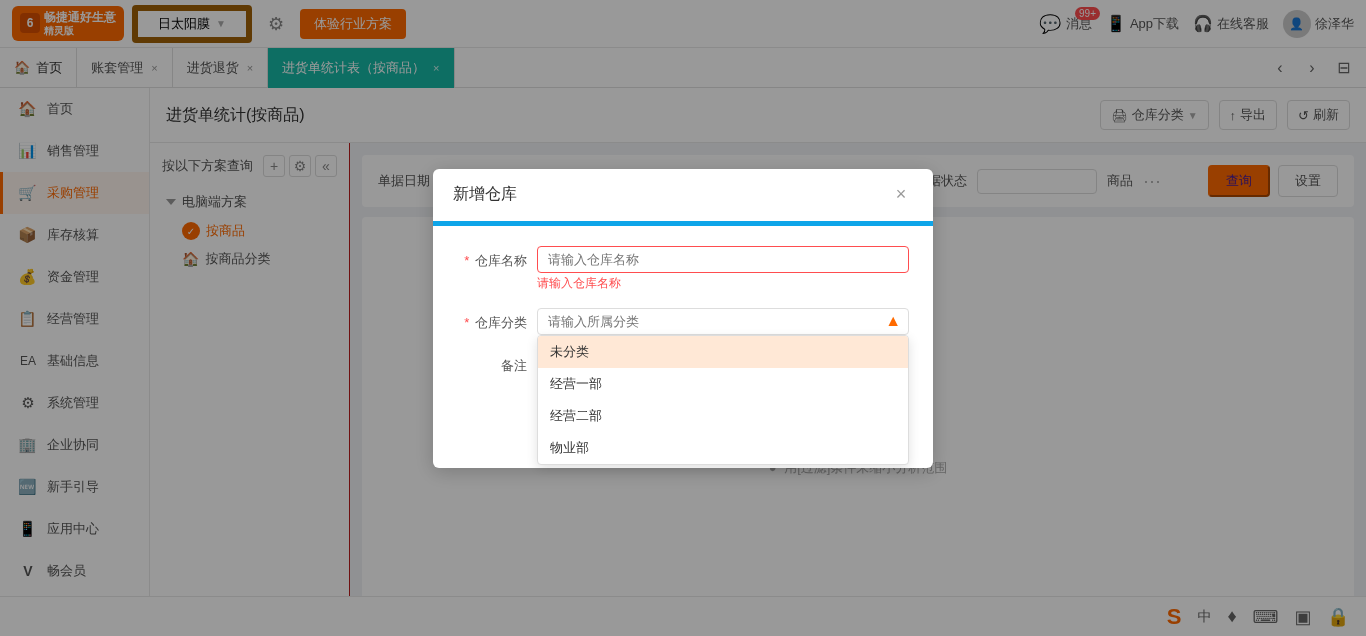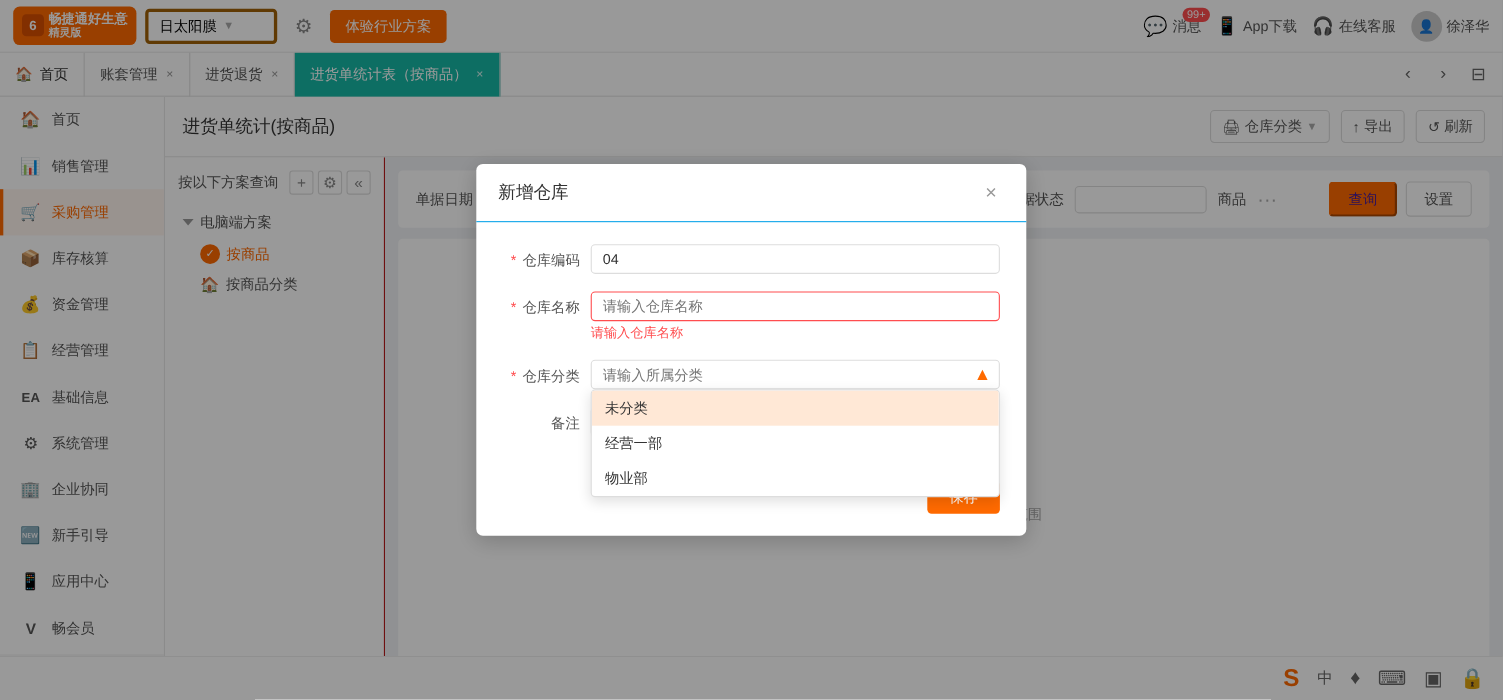--- a/index.html
+++ b/index.html
@@ -11,22 +11,22 @@
       background: #fff; border-bottom: 1px solid #e8e8e8;
       padding: 0 12px; gap: 8px;
     }
     .logo-area {
       display: flex; align-items: center; gap: 4px;
       background: #ff6a00; border-radius: 6px; padding: 4px 8px;
       color: #fff; font-weight: bold; font-size: 13px; white-space: nowrap;
     }
     .logo-icon { width: 20px; height: 20px; background: #d94f00; border-radius: 4px; display: flex; align-items: center; justify-content: center; font-size: 12px; font-weight: bold; }
     .store-selector {
-      display: flex; align-items: center; border: 3px solid #a16207; border-radius: 4px;
-      padding: 4px 10px; background: #fff; cursor: pointer; gap: 6px; min-width: 120px;
+      display: flex; align-items: center; border: 6px solid #a16207; border-radius: 4px;
+      padding: 4px 10px; background: #fff; cursor: pointer; gap: 6px; min-width: 120px; justify-content: center;
     }
     .nav-btn {
       display: flex; align-items: center; justify-content: center;
       width: 32px; height: 32px; border-radius: 4px; cursor: pointer; color: #666;
     }
     .experience-btn {
       background: #ff6a00; color: #fff; border-radius: 4px; padding: 6px 14px;
       cursor: pointer; font-size: 13px; white-space: nowrap;
     }
     .nav-right { display: flex; align-items: center; gap: 14px; margin-left: auto; }
@@ -111,21 +111,21 @@
       position: fixed; top: 0; left: 0; width: 100%; height: 100%;
       background: rgba(0,0,0,0.4); z-index: 1000;
       display: flex; align-items: center; justify-content: center;
     }
     .dialog {
       background: #fff; border-radius: 6px; width: 500px;
       box-shadow: 0 4px 20px rgba(0,0,0,0.2); overflow: visible;
     }
     .dialog-header {
       display: flex; align-items: center; justify-content: space-between;
-      padding: 14px 20px; border-bottom: 1px solid #0ea5e9;
+      padding: 14px 20px; border-bottom: 5px solid #0ea5e9;
     }
     .dialog-title { font-size: 16px; color: #333; font-weight: 500; }
     .dialog-close { cursor: pointer; color: #999; font-size: 18px; width: 24px; height: 24px; display: flex; align-items: center; justify-content: center; }
     .dialog-body { padding: 20px 24px 24px; }
     .form-row { display: flex; align-items: flex-start; margin-bottom: 16px; }
     .form-label { width: 80px; color: #555; font-size: 13px; text-align: right; padding-right: 10px; padding-top: 6px; flex-shrink: 0; }
     .required { color: #ff4d4f; margin-right: 2px; }
     .form-field { flex: 1; }
     .form-input {
       width: 100%; border: 1px solid #ddd; border-radius: 4px; padding: 5px 10px;
@@ -256,21 +256,21 @@
     </div>
     <div class="sidebar-item">
       <div class="sidebar-icon">💰</div>
       <span>资金管理</span>
     </div>
     <div class="sidebar-item">
       <div class="sidebar-icon">📋</div>
       <span>经营管理</span>
     </div>
     <div class="sidebar-item">
-      <div class="sidebar-icon" style="font-size:12px;font-weight:bold;color:#555;">EA</div>
+      <div class="sidebar-icon" style="font-size:12px;font-weight:normal;color:#555;">EA</div>
       <span>基础信息</span>
     </div>
     <div class="sidebar-item">
       <div class="sidebar-icon">⚙</div>
       <span>系统管理</span>
     </div>
     <div class="sidebar-item">
       <div class="sidebar-icon">🏢</div>
       <span>企业协同</span>
     </div>
@@ -388,29 +388,20 @@
 
 <div class="dialog-overlay">
   <div class="dialog">
     <div class="dialog-header">
       <span class="dialog-title">新增仓库</span>
       <div class="dialog-close">×</div>
     </div>
 
     <div class="dialog-body">
 
-      <div class="form-row">
-        <div class="form-label">
-          <span class="required">*</span>
-          <span>仓库编码</span>
-        </div>
-        <div class="form-field">
-          <input class="form-input" type="text" value="04" style="">
-        </div>
-      </div>
 
       <div class="form-row">
         <div class="form-label">
           <span class="required">*</span>
           <span>仓库名称</span>
         </div>
         <div class="form-field">
           <input class="form-input error" type="text" placeholder="请输入仓库名称" style="">
           <div class="error-msg">请输入仓库名称</div>
         </div>
@@ -423,20 +414,21 @@
         </div>
         <div class="form-field">
           <div class="dropdown-wrap">
             <div class="form-input-with-icon">
               <input class="form-input" type="text" placeholder="请输入所属分类" style="">
               <span class="input-icon">▲</span>
             </div>
             <div class="dropdown-list">
               <div class="dropdown-item highlighted">未分类</div>
               <div class="dropdown-item">经营一部</div>
+              <div class="dropdown-item">经营二部</div>
               <div class="dropdown-item">物业部</div>
             </div>
           </div>
         </div>
       </div>
 
       <div class="form-row">
         <div class="form-label">
           <span>备注</span>
         </div>

